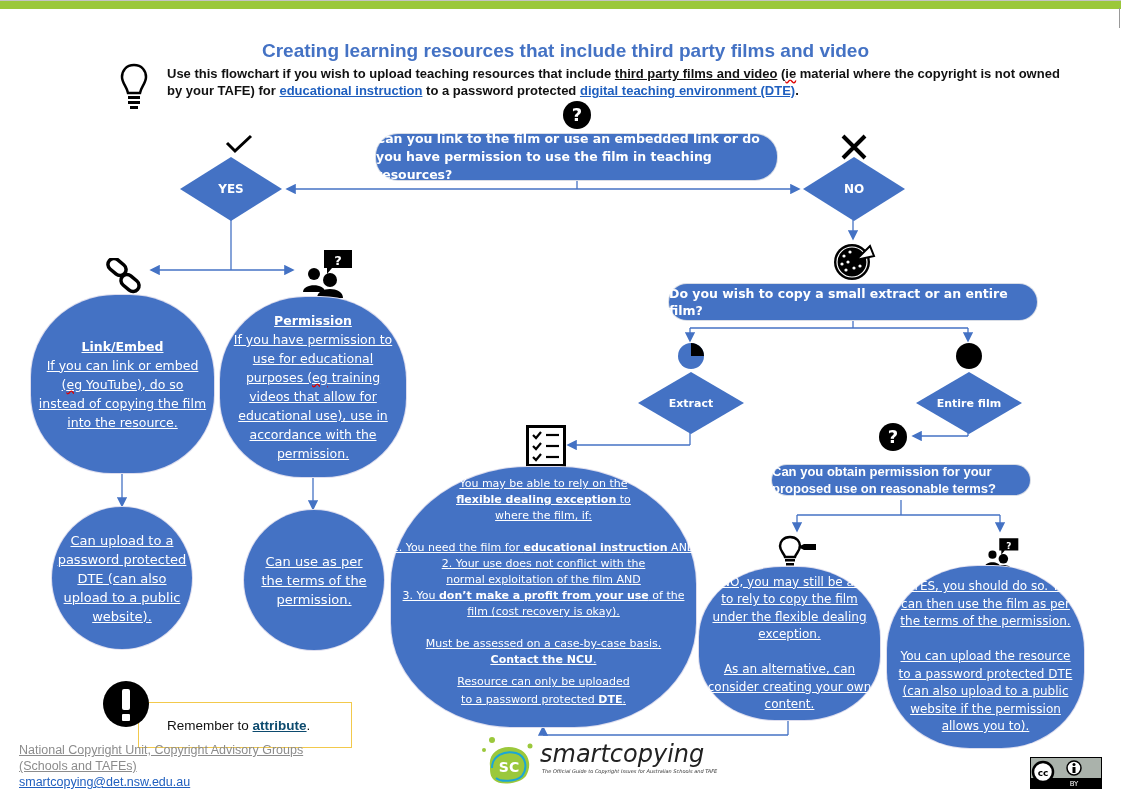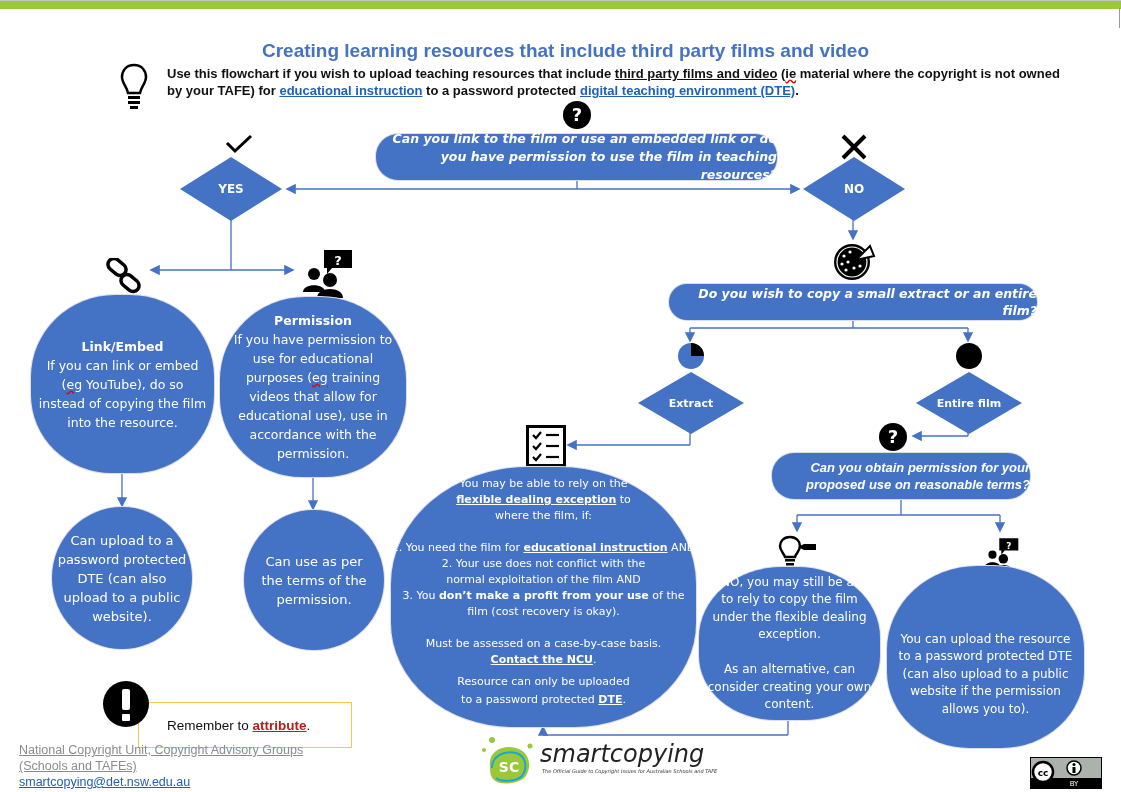--- a/index.html
+++ b/index.html
@@ -8,32 +8,32 @@
   .rightrule { position: absolute; right: 1px; top: 8px; width: 1px; height: 20px; background: #999; }
 
   .title { position: absolute; left: 0; width: 1131px; top: 40px; text-align: center; font-family: "Liberation Sans", sans-serif; font-weight: bold; font-size: 19px; color: #4472c4; }
   .intro { position: absolute; left: 167px; top: 65px; width: 900px; font-family: "Liberation Sans", sans-serif; font-weight: bold; font-size: 13px; line-height: 17px; color: #111; }
   .intro .u { text-decoration: underline; }
   .intro a { color: #1f5fbf; text-decoration: underline; }
   .squig { text-decoration: underline wavy #d00; }
 
   .abs { position: absolute; }
   .blue { background: #4472c4; color: #fff; }
-  .pill { border-radius: 22px; text-align: right; font-family: "Liberation Sans", sans-serif; font-weight: bold; font-size: 13px; line-height: 17px; display: flex; align-items: center; justify-content: center; box-shadow: 0 0 0 1px #d8dde6; font-style: italic; }
-  .bubble { border-radius: 50%; text-align: center; font-family: "DejaVu Sans", sans-serif; font-size: 12.5px; line-height: 19px; display: flex; align-items: center; justify-content: center; box-shadow: 0 0 0 1px #dde; }
+  .pill { border-radius: 22px; text-align: left; font-family: "Liberation Sans", sans-serif; font-weight: bold; font-size: 13px; line-height: 17px; display: flex; align-items: center; justify-content: center; box-shadow: 0 0 0 1px #d8dde6; }
+  .bubble { border-radius: 50%; text-align: center; font-family: "DejaVu Sans", sans-serif; font-size: 12.5px; line-height: 19px; display: flex; align-items: center; justify-content: center; box-shadow: 0 0 0 1px #dde; text-decoration: underline; }
   .bubble b { font-weight: bold; }
   .diamond-wrap { position: absolute; display: flex; align-items: center; justify-content: center; }
   .diamond-wrap svg { position: absolute; left: 0; top: 0; }
   .diamond-label { position: relative; color: #fff; font-family: "DejaVu Sans", sans-serif; font-weight: bold; font-size: 12px; }
 
   .small { font-size: 11px; line-height: 16px; }
   .small u { text-decoration: underline; }
 
   .remember { position: absolute; left: 138px; top: 682px; width: 214px; height: 46px; border: 1px solid #f2c94c; background: #fff; display: flex; align-items: center; padding-left: 28px; box-sizing: border-box; font-family: "Liberation Sans", sans-serif; font-size: 13.5px; color: #111; margin-top: 20px; }
-  .remember a { color: #b91c1c; font-weight: bold; text-decoration: underline; }
+  .remember a { color: #0c4a6e; font-weight: bold; text-decoration: underline; }
 
   .footer { position: absolute; left: 19px; top: 742px; width: 330px; font-family: "Liberation Sans", sans-serif; font-size: 12.5px; line-height: 16px; color: #8c8c8c; text-decoration: underline; }
   .footer a { color: #1f5fbf; text-decoration: underline; }
 
   .logo-text { position: absolute; left: 540px; top: 740px; font-family: "DejaVu Sans", sans-serif; font-style: italic; font-size: 24px; color: #222; letter-spacing: 0px; }
   .logo-tag { position: absolute; left: 542px; top: 768px; font-family: "DejaVu Sans", sans-serif; font-style: italic; font-size: 5px; color: #333; }
 
   .cc { position: absolute; left: 1030px; top: 757px; width: 70px; height: 30px; background: #aab2ab; border: 1px solid #000; }
 </style>
 </head>
@@ -229,21 +229,21 @@
     <div style="height:5px"></div>
     <div style="padding:0 60px;line-height:18px"><span>Resource can only be uploaded to a password protected </span><b><u>DTE</u></b><span>.</span></div>
   </div>
 </div>
 
 <svg class="abs" style="left:878px;top:422px" width="30" height="30" viewBox="0 0 30 30">
   <circle cx="15" cy="15" r="14" fill="#000"></circle>
   <text x="15" y="21" text-anchor="middle" font-family="DejaVu Sans, sans-serif" font-weight="bold" font-size="18" fill="#fff">?</text>
 </svg>
 
-<div class="abs blue pill" style="left:772px;top:453px;width:258px;height:46px">Can you obtain permission for your proposed use on reasonable terms?</div>
+<div class="abs blue pill" style="left:772px;top:465px;width:258px;height:30px">Can you obtain permission for your proposed use on reasonable terms?</div>
 
 <svg class="abs" style="left:778px;top:535px" width="40" height="32" viewBox="0 0 40 32">
   <path d="M12 2 C5 2 2 7 2 11 C2 16 6 18 7 22 L17 22 C18 18 22 16 22 11 C22 7 19 2 12 2 Z" fill="none" stroke="#000" stroke-width="2.5"></path>
   <rect x="7" y="24" width="10" height="2.5" fill="#000"></rect>
   <rect x="8" y="28" width="8" height="2.5" fill="#000"></rect>
   <path d="M20 12 L26 9 L38 9 L38 15 L26 15 Z" fill="#000"></path>
 </svg>
 
 <svg class="abs" style="left:984px;top:537px" width="36" height="34" viewBox="0 0 52 50">
   <path d="M22 2 L50 2 L50 20 L30 20 L25 26 L25 20 L22 20 Z" fill="#000"></path>
@@ -256,21 +256,21 @@
 
 <div class="abs blue bubble" style="left:699px;top:567px;width:181px;height:153px;border-radius:46% 46% 42% 42%;font-size:12px;line-height:17.5px">
   <div style="padding:0 6px">
     <span>IF NO, you may still be able to rely to copy the film under the flexible dealing exception.</span><br><br>
     <span>As an alternative, can consider creating your own content.</span>
   </div>
 </div>
 
 <div class="abs blue bubble" style="left:887px;top:566px;width:197px;height:182px;border-radius:46% 46% 42% 42%;font-size:12px;line-height:17.5px">
   <div style="padding:0 6px">
-    <br><br>
+    <span>IF YES, you should do so. You can then use the film as per the terms of the permission.</span><br><br>
     <span>You can upload the resource to a password protected DTE (can also upload to a public website if the permission allows you to).</span>
   </div>
 </div>
 
 <div class="remember">
   <span>Remember to </span>&nbsp;<a>attribute</a><span>.</span>
 </div>
 <svg class="abs" style="left:102px;top:680px" width="48" height="48" viewBox="0 0 48 48">
   <circle cx="24" cy="24" r="23" fill="#000"></circle>
   <rect x="20" y="9" width="8" height="21" rx="2" fill="#fff"></rect>

